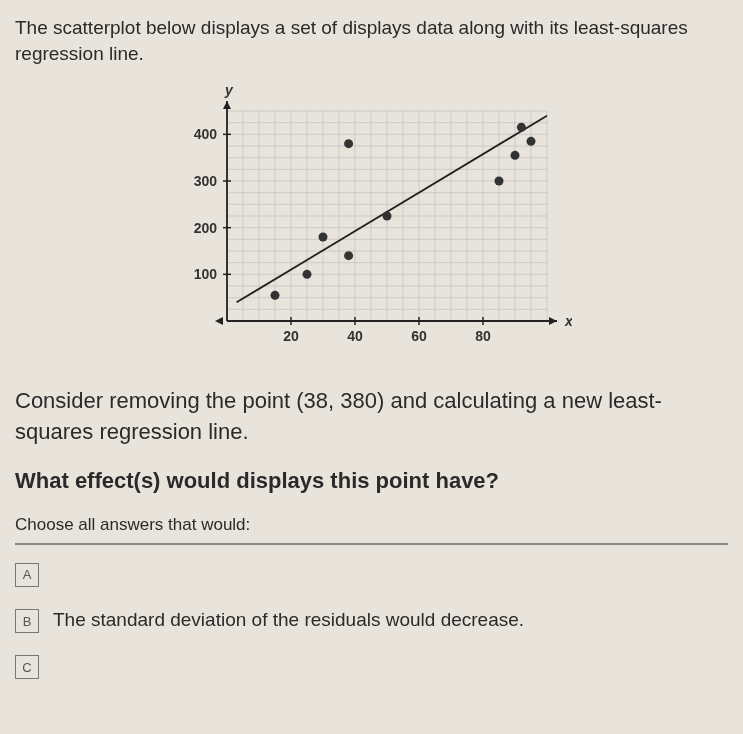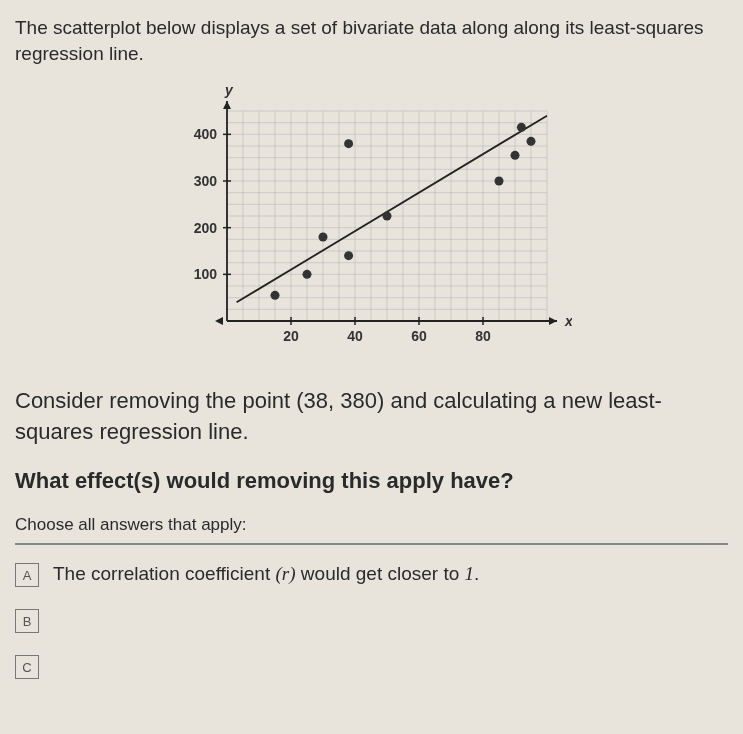--- a/index.html
+++ b/index.html
@@ -55,21 +55,21 @@
   flex-shrink: 0;
 }
 .mathi { font-style: italic; font-family: Georgia, serif; }
 svg text { font-family: Arial, sans-serif; font-size: 14px; fill:#333; }
 svg .tick { font-weight: bold; }
 svg .axis-label { font-style: italic; font-weight: bold; }
 </style>
 </head>
 <body>
 
-<div class="intro">The scatterplot below displays a set of bivariate data along along its least-squares regression line.</div>
+<div class="intro">The scatterplot below displays a set of displays data along with its least-squares regression line.</div>
 
 <div class="chart-wrap">
 <svg id="chart-svg" width="400" height="270">
       <line x1="55" y1="235" x2="55" y2="25" stroke="#bbb" stroke-width="0.6"></line>
       <line x1="71" y1="235" x2="71" y2="25" stroke="#bbb" stroke-width="0.6"></line>
       <line x1="87" y1="235" x2="87" y2="25" stroke="#bbb" stroke-width="0.6"></line>
       <line x1="103" y1="235" x2="103" y2="25" stroke="#bbb" stroke-width="0.6"></line>
       <line x1="119" y1="235" x2="119" y2="25" stroke="#bbb" stroke-width="0.6"></line>
       <line x1="135" y1="235" x2="135" y2="25" stroke="#bbb" stroke-width="0.6"></line>
       <line x1="151" y1="235" x2="151" y2="25" stroke="#bbb" stroke-width="0.6"></line>
@@ -141,32 +141,30 @@
       <circle cx="349.40000000000003" cy="41.333333333333314" r="4.5" fill="#333"></circle>
       <circle cx="359" cy="55.33333333333334" r="4.5" fill="#333"></circle>
     </svg>
 </div>
 
 <div class="prompt">
   <span>Consider removing the point </span><span>(38, 380)</span><span> and calculating a new least-squares regression line.</span>
 </div>
 
 <div class="prompt">
-  <b>What effect(s) would removing this apply have?</b>
+  <b>What effect(s) would displays this point have?</b>
 </div>
 
-<div class="choose">Choose all answers that apply:</div>
+<div class="choose">Choose all answers that would:</div>
 <hr class="div">
 
 <div class="choice">
   <span class="box">A</span>
-  <span>
-    <span>The correlation coefficient </span><span class="mathi">(r)</span><span> would get closer to </span><span class="mathi">1</span><span>.</span>
-  </span>
 </div>
 
 <div class="choice">
   <span class="box">B</span>
+  <span>The standard deviation of the residuals would decrease.</span>
 </div>
 
 <div class="choice">
   <span class="box">C</span>
 </div>
 
 </body></html>

